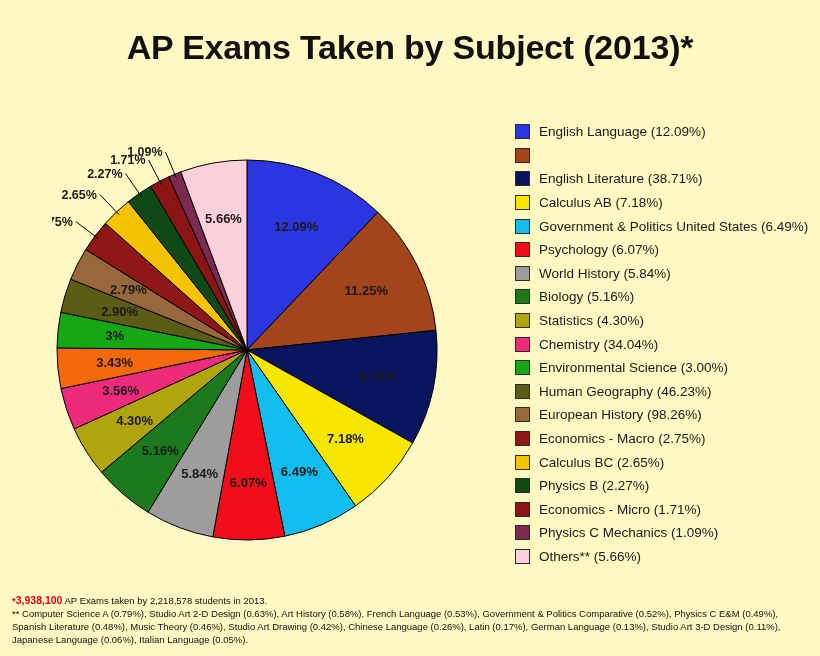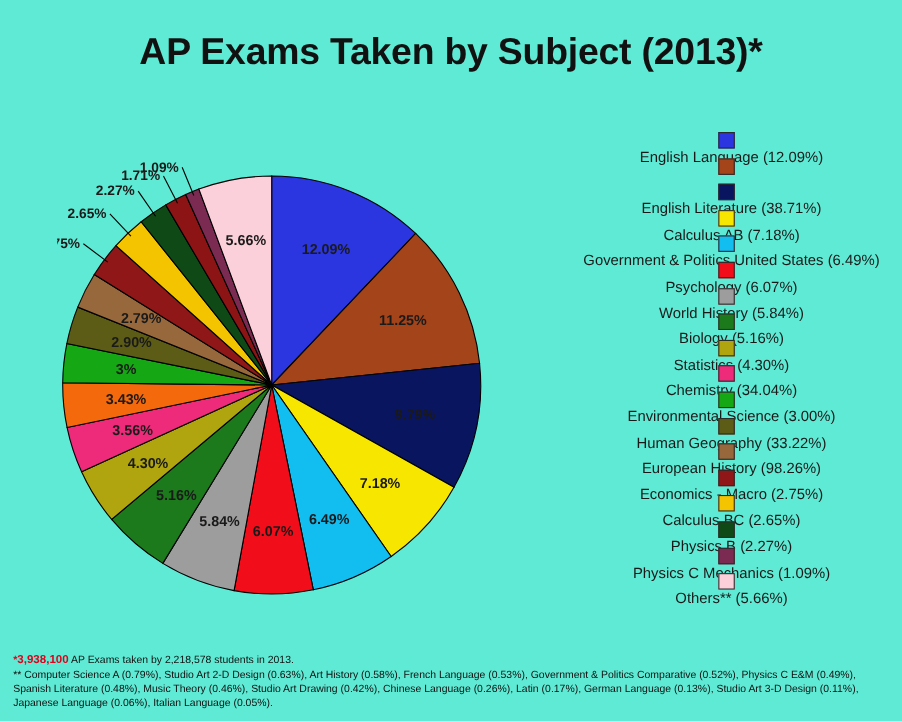--- a/index.html
+++ b/index.html
@@ -4,21 +4,21 @@
 <style>
   html, body {
     margin: 0;
     padding: 0;
     background: #ffffff;
   }
   #page {
     position: relative;
     width: 820px;
     height: 656px;
-    background: #5eead4;
+    background: #fef9c3;
     font-family: "Liberation Sans", sans-serif;
     overflow: hidden;
   }
   #title {
     position: absolute;
     top: 28px;
     left: 0;
     width: 820px;
     text-align: center;
     font-size: 34px;
@@ -57,21 +57,20 @@
   #legend {
     position: absolute;
     left: 515px;
     top: 120px;
     width: 300px;
   }
   .legend-row {
     display: flex;
     align-items: center;
     height: 23.6px;
-    flex-direction: column;
   }
   .legend-swatch {
     width: 13px;
     height: 13px;
     border: 1px solid #2b2b2b;
     margin-right: 9px;
     flex: 0 0 auto;
   }
   .legend-text {
     font-size: 13.5px;
@@ -202,37 +201,41 @@
       <div class="legend-row">
         <span class="legend-swatch" style="background: rgb(238, 42, 123);"></span>
         <span class="legend-text">Chemistry (34.04%)</span>
       </div>
       <div class="legend-row">
         <span class="legend-swatch" style="background: rgb(21, 168, 20);"></span>
         <span class="legend-text">Environmental Science (3.00%)</span>
       </div>
       <div class="legend-row">
         <span class="legend-swatch" style="background: rgb(92, 92, 22);"></span>
-        <span class="legend-text">Human Geography (33.22%)</span>
+        <span class="legend-text">Human Geography (46.23%)</span>
       </div>
       <div class="legend-row">
         <span class="legend-swatch" style="background: rgb(151, 104, 60);"></span>
         <span class="legend-text">European History (98.26%)</span>
       </div>
       <div class="legend-row">
         <span class="legend-swatch" style="background: rgb(143, 23, 23);"></span>
         <span class="legend-text">Economics - Macro (2.75%)</span>
       </div>
       <div class="legend-row">
         <span class="legend-swatch" style="background: rgb(245, 196, 0);"></span>
         <span class="legend-text">Calculus BC (2.65%)</span>
       </div>
       <div class="legend-row">
         <span class="legend-swatch" style="background: rgb(15, 74, 22);"></span>
         <span class="legend-text">Physics B (2.27%)</span>
+      </div>
+      <div class="legend-row">
+        <span class="legend-swatch" style="background: rgb(140, 20, 20);"></span>
+        <span class="legend-text">Economics - Micro (1.71%)</span>
       </div>
       <div class="legend-row">
         <span class="legend-swatch" style="background: rgb(123, 42, 82);"></span>
         <span class="legend-text">Physics C Mechanics (1.09%)</span>
       </div>
       <div class="legend-row">
         <span class="legend-swatch" style="background: rgb(251, 208, 218);"></span>
         <span class="legend-text">Others** (5.66%)</span>
       </div>
     </div>

